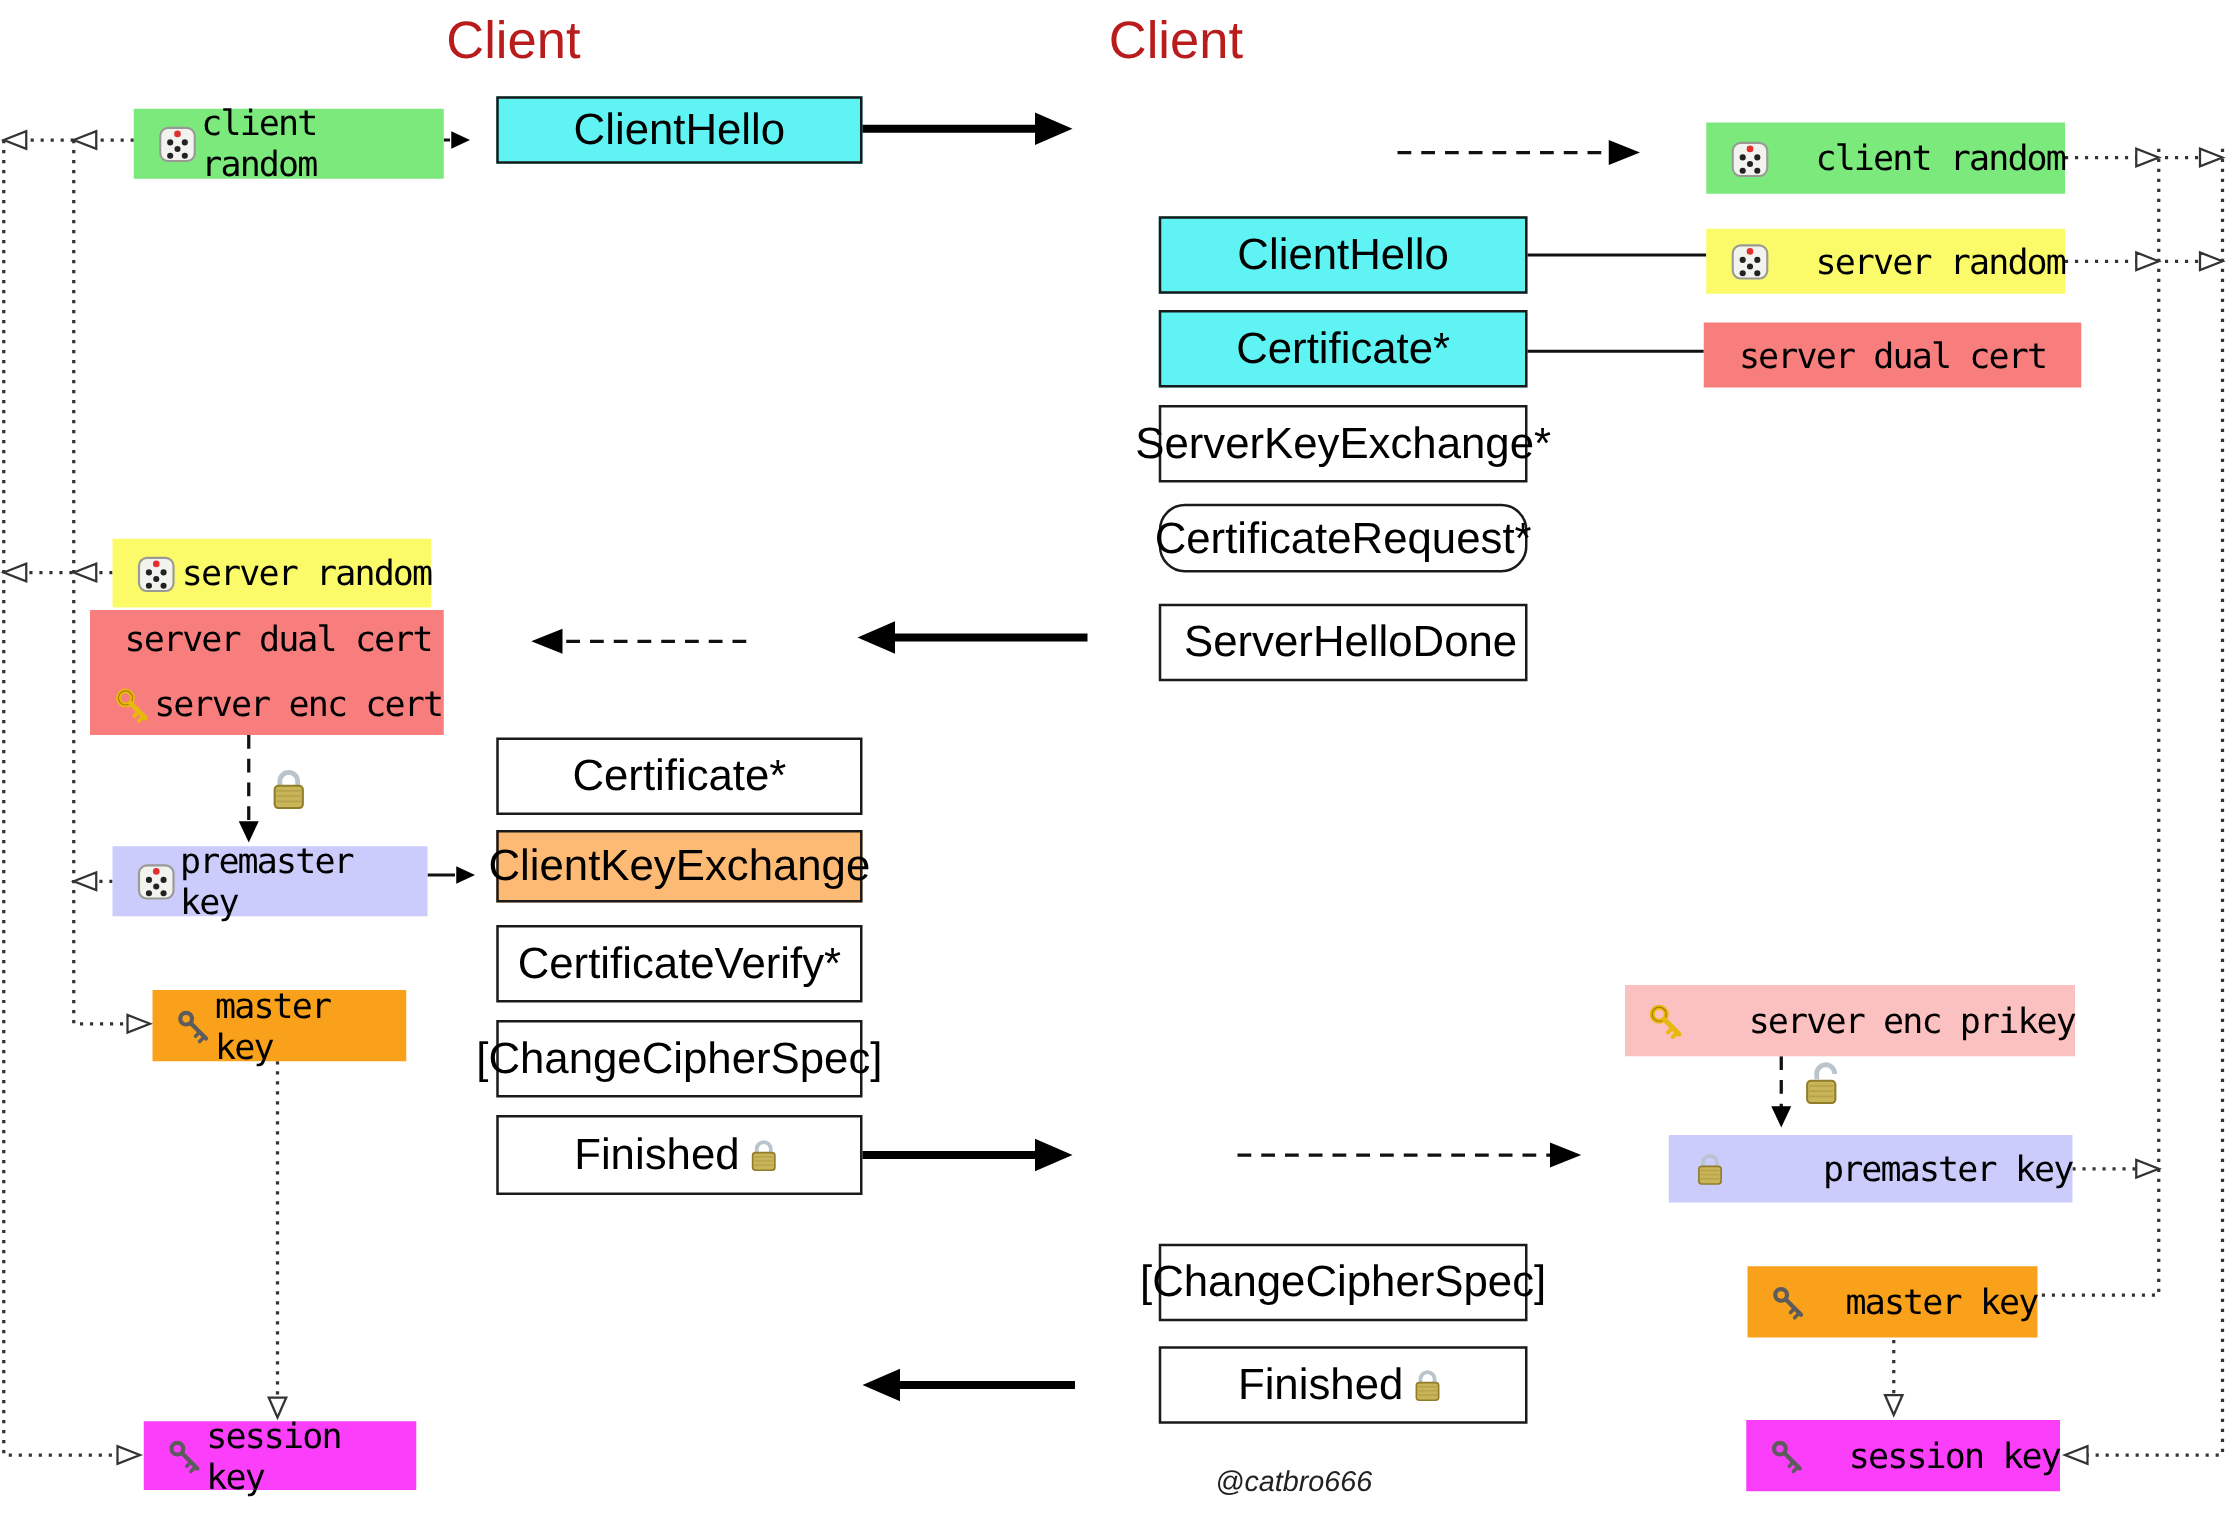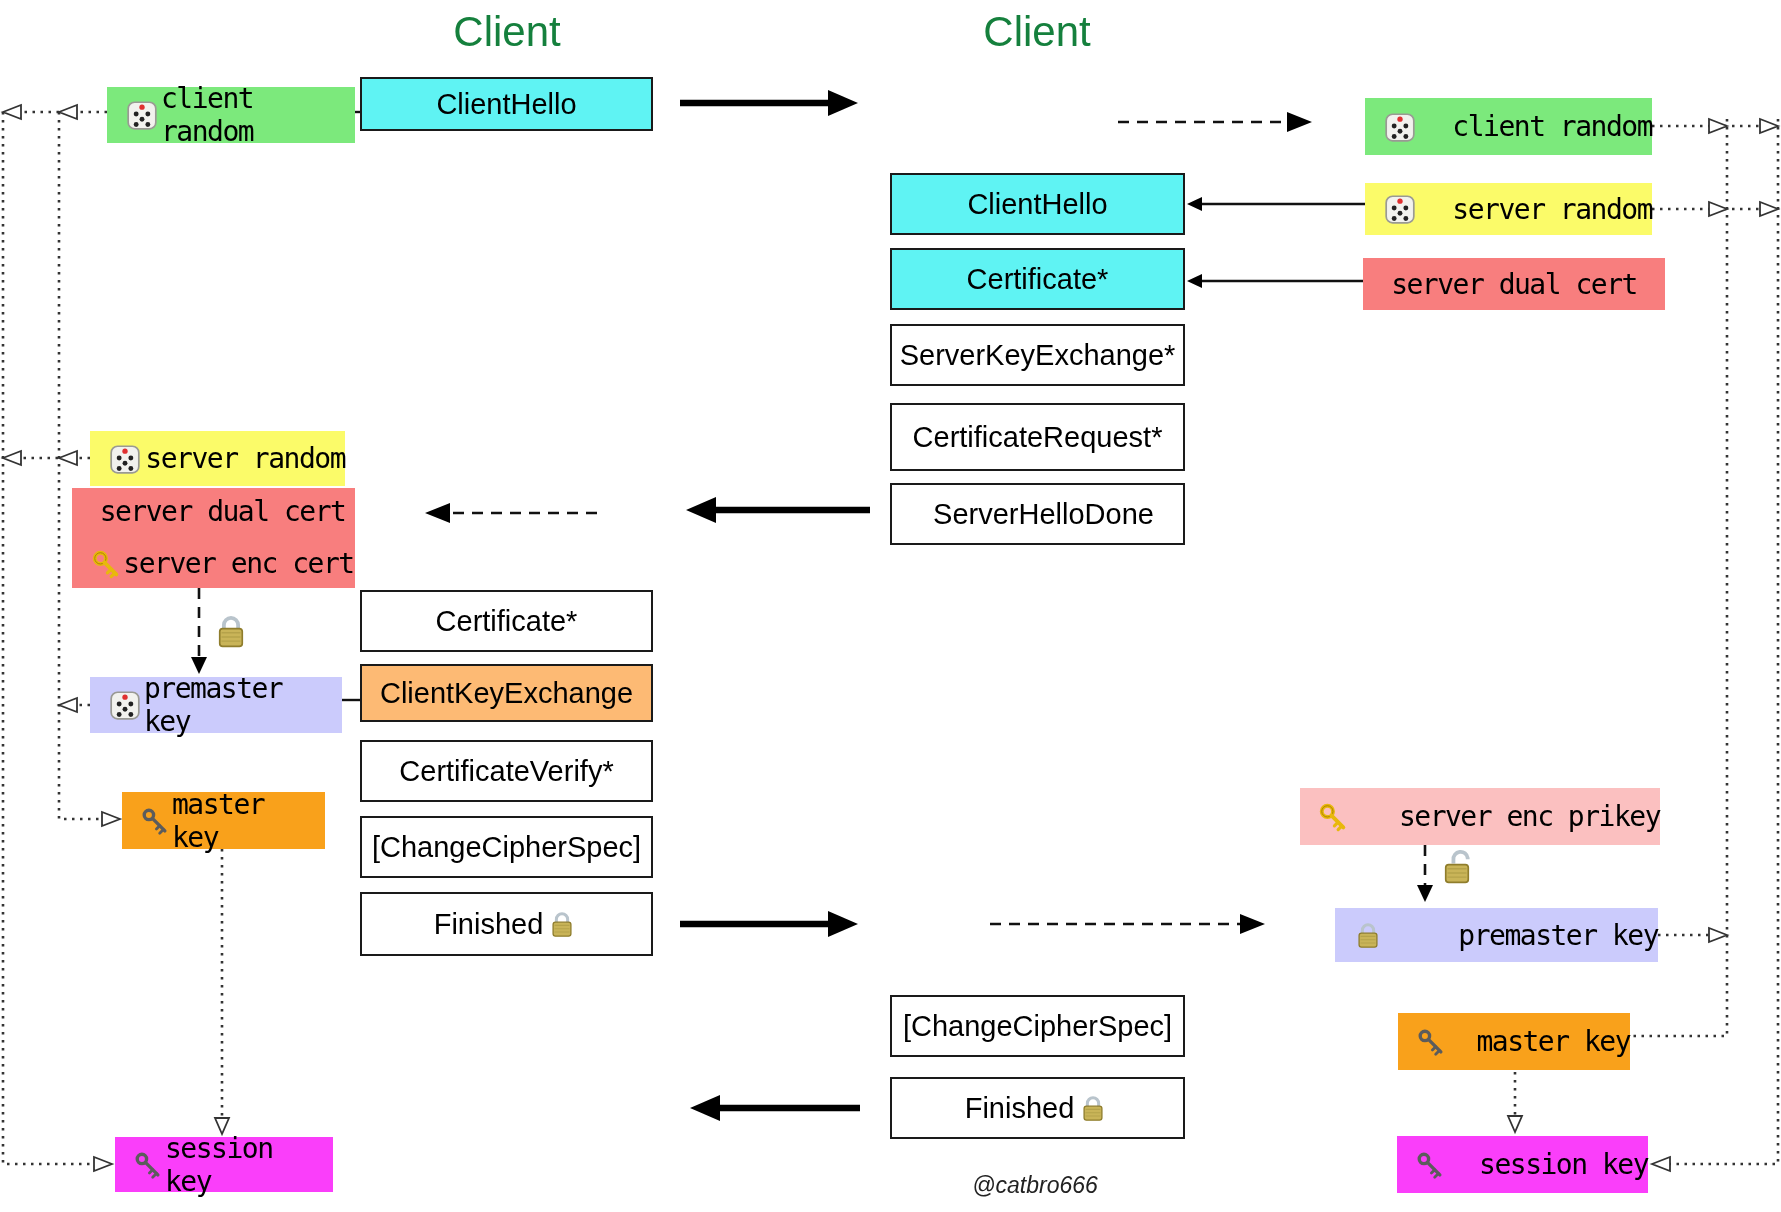--- a/index.html
+++ b/index.html
@@ -1,25 +1,25 @@
 <!DOCTYPE html>
 <html><head>
 <meta charset="utf-8">
 <style>
   html,body{margin:0;padding:0;background:#fff;}
   #canvas{position:relative;width:1781px;height:1212px;background:#fff;overflow:hidden;
           font-family:"Liberation Sans",sans-serif;}
   #wires{position:absolute;left:0;top:0;z-index:1;}
   .box{position:absolute;z-index:2;display:flex;align-items:center;justify-content:center;
        box-sizing:border-box;}
-  .msg{border:2.5px solid #1a1a1a;background:#fff;font-size:29px;color:#000;}
+  .msg{border:2.5px solid #1a1a1a;background:#fff;font-size:35px;color:#000;margin-left:37px;}
   .lbl{font-family:"DejaVu Sans Mono","Liberation Mono",monospace;font-size:28px;
        letter-spacing:-1.5px;color:#000;justify-content:space-between;padding-left:18px;}
   .lbl.center{justify-content:center;padding-left:0;}
-  .title{position:absolute;z-index:2;font-size:42px;color:#15803d;text-align:center;}
+  .title{position:absolute;z-index:2;font-size:42px;color:#b91c1c;}
   .footer{position:absolute;z-index:2;font-size:23px;color:#222;text-align:center;}
   .ic{display:inline-block;vertical-align:middle;margin-right:2px;flex:0 0 auto;}
   .redlines{flex-direction:column;line-height:48px;}
   .redlines .row{display:flex;align-items:center;justify-content:center;}
   .freeicon{position:absolute;z-index:3;}
   .locktxt{display:inline-block;margin-left:4px;}
   .dot{stroke:#333;stroke-width:2.6;stroke-dasharray:2.5 5.5;fill:none;}
   .dash{stroke:#111;stroke-width:2.6;stroke-dasharray:11 8;fill:none;}
   .thick{stroke:#000;stroke-width:6.5;fill:none;}
   .thin{stroke:#111;stroke-width:2.4;fill:none;}
@@ -156,21 +156,21 @@
 
   <div class="box msg" style="left: 890px; top: 173px; width: 295px; height: 62px; background: rgb(95, 243, 243);">
       <span>ClientHello</span>
     </div>
   <div class="box msg" style="left: 890px; top: 248px; width: 295px; height: 62px; background: rgb(95, 243, 243);">
       <span>Certificate*</span>
     </div>
   <div class="box msg" style="left:890px;top:324px;width:295px;height:62px;">
       <span>ServerKeyExchange*</span>
     </div>
-  <div class="box msg" style="left:890px;top:403px;width:295px;height:68px;">
+  <div class="box msg" style="left:890px;top:403px;width:295px;height:55px;border-radius:21px;">
       <span>CertificateRequest*</span>
     </div>
   <div class="box msg" style="left:890px;top:483px;width:295px;height:62px;padding-left:12px;">
       <span>ServerHelloDone</span>
     </div>
   <div class="box msg" style="left:890px;top:995px;width:295px;height:62px;">
       <span>[ChangeCipherSpec]</span>
     </div>
   <div class="box msg" style="left:890px;top:1077px;width:295px;height:62px;">
     <span>Finished</span>

